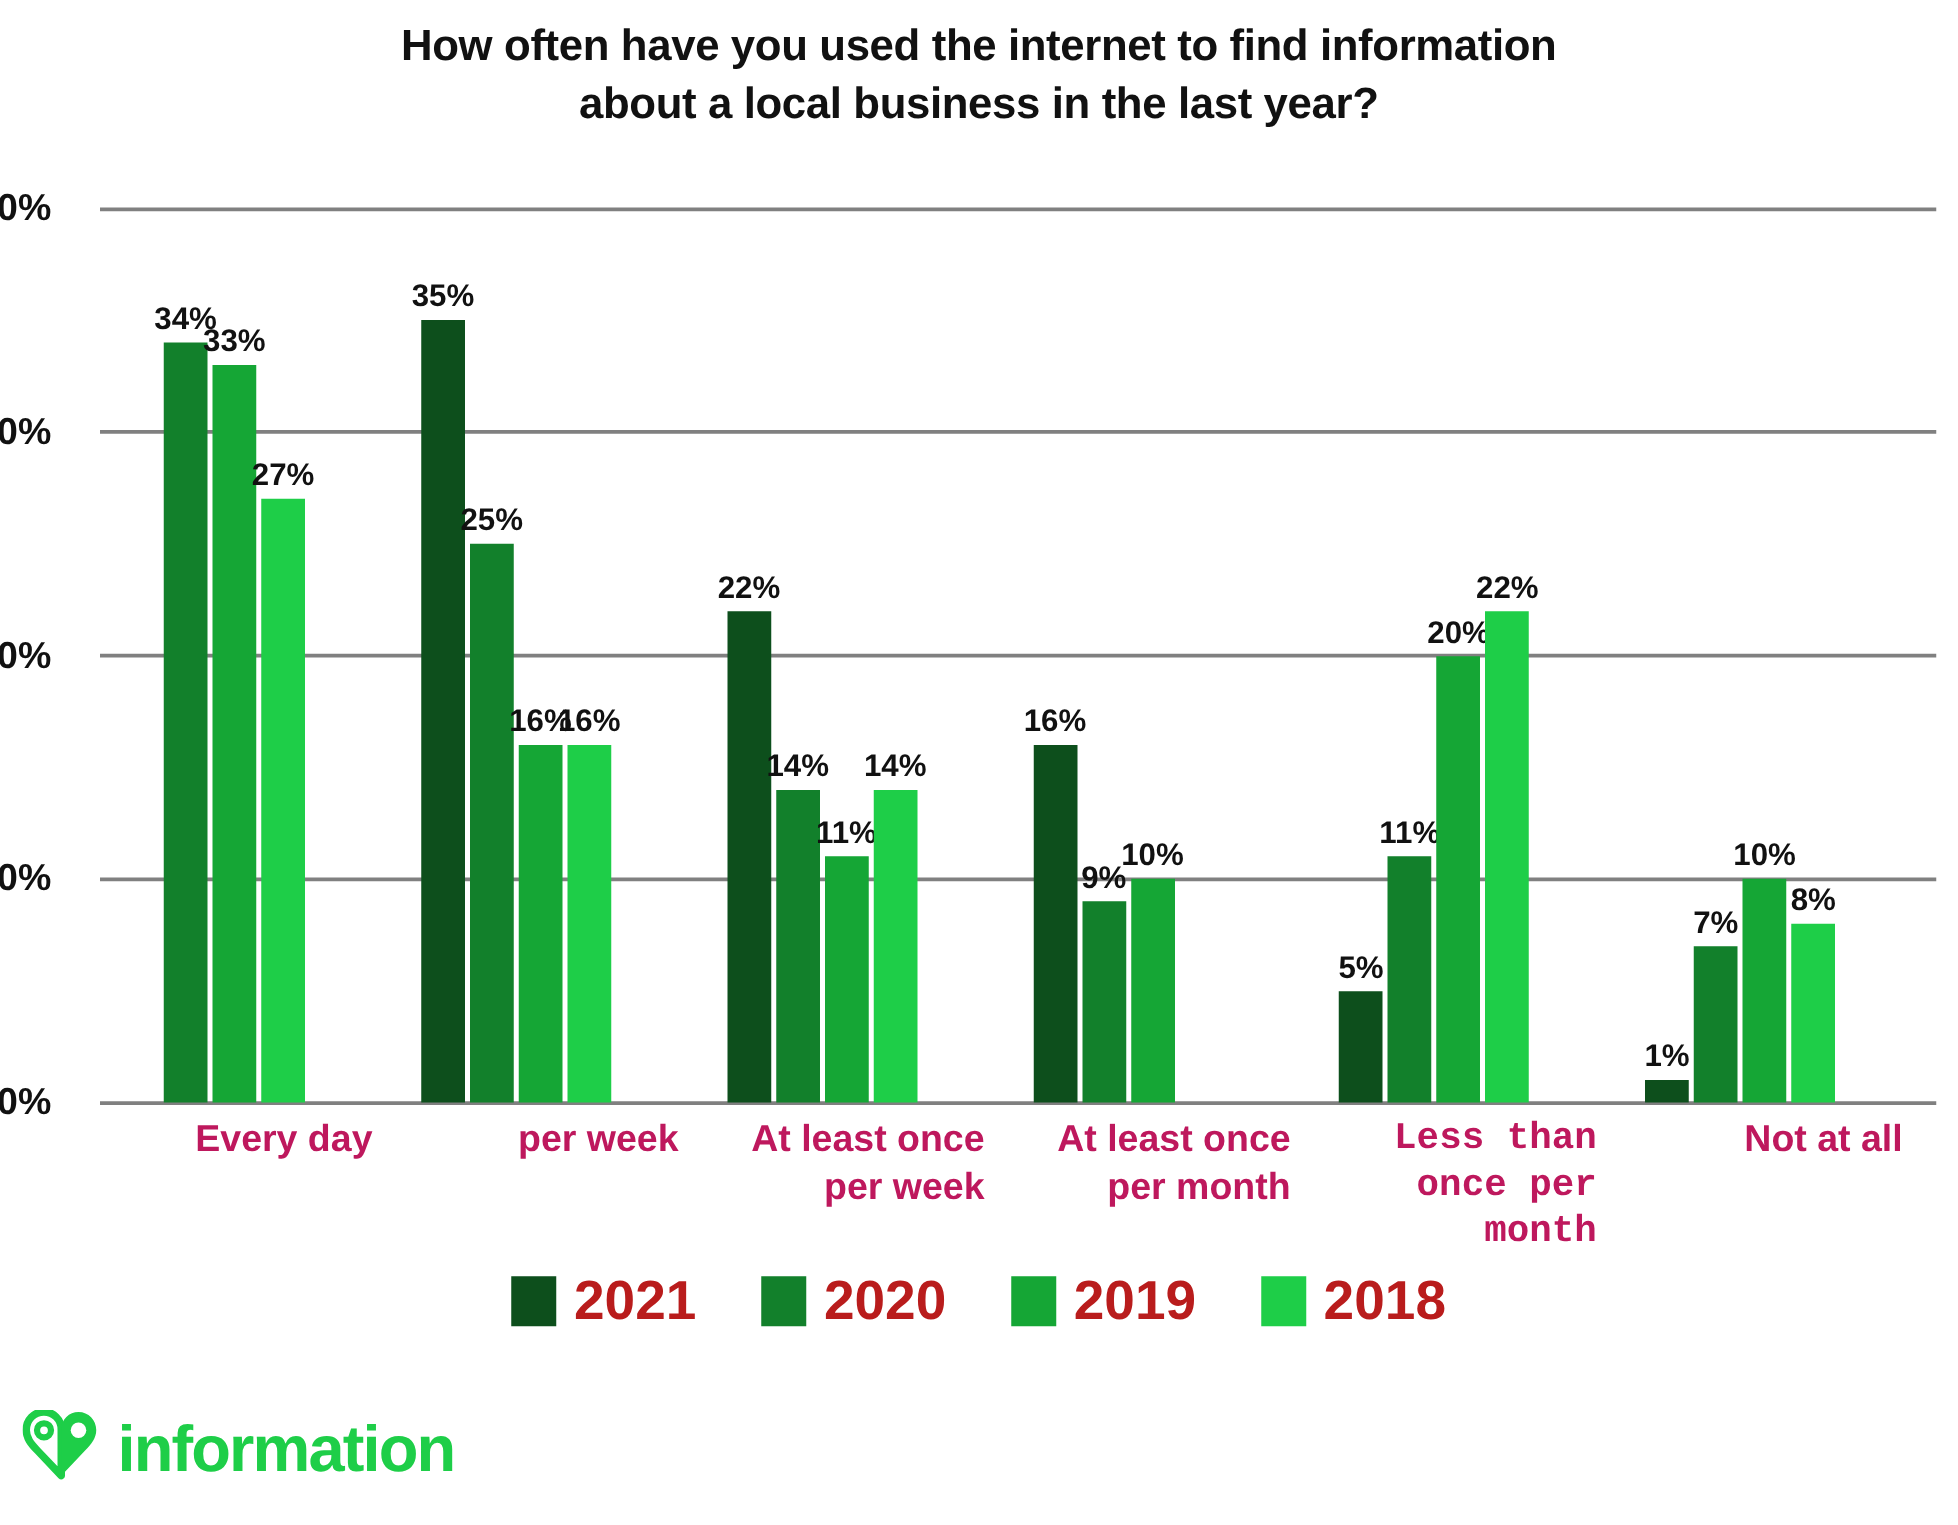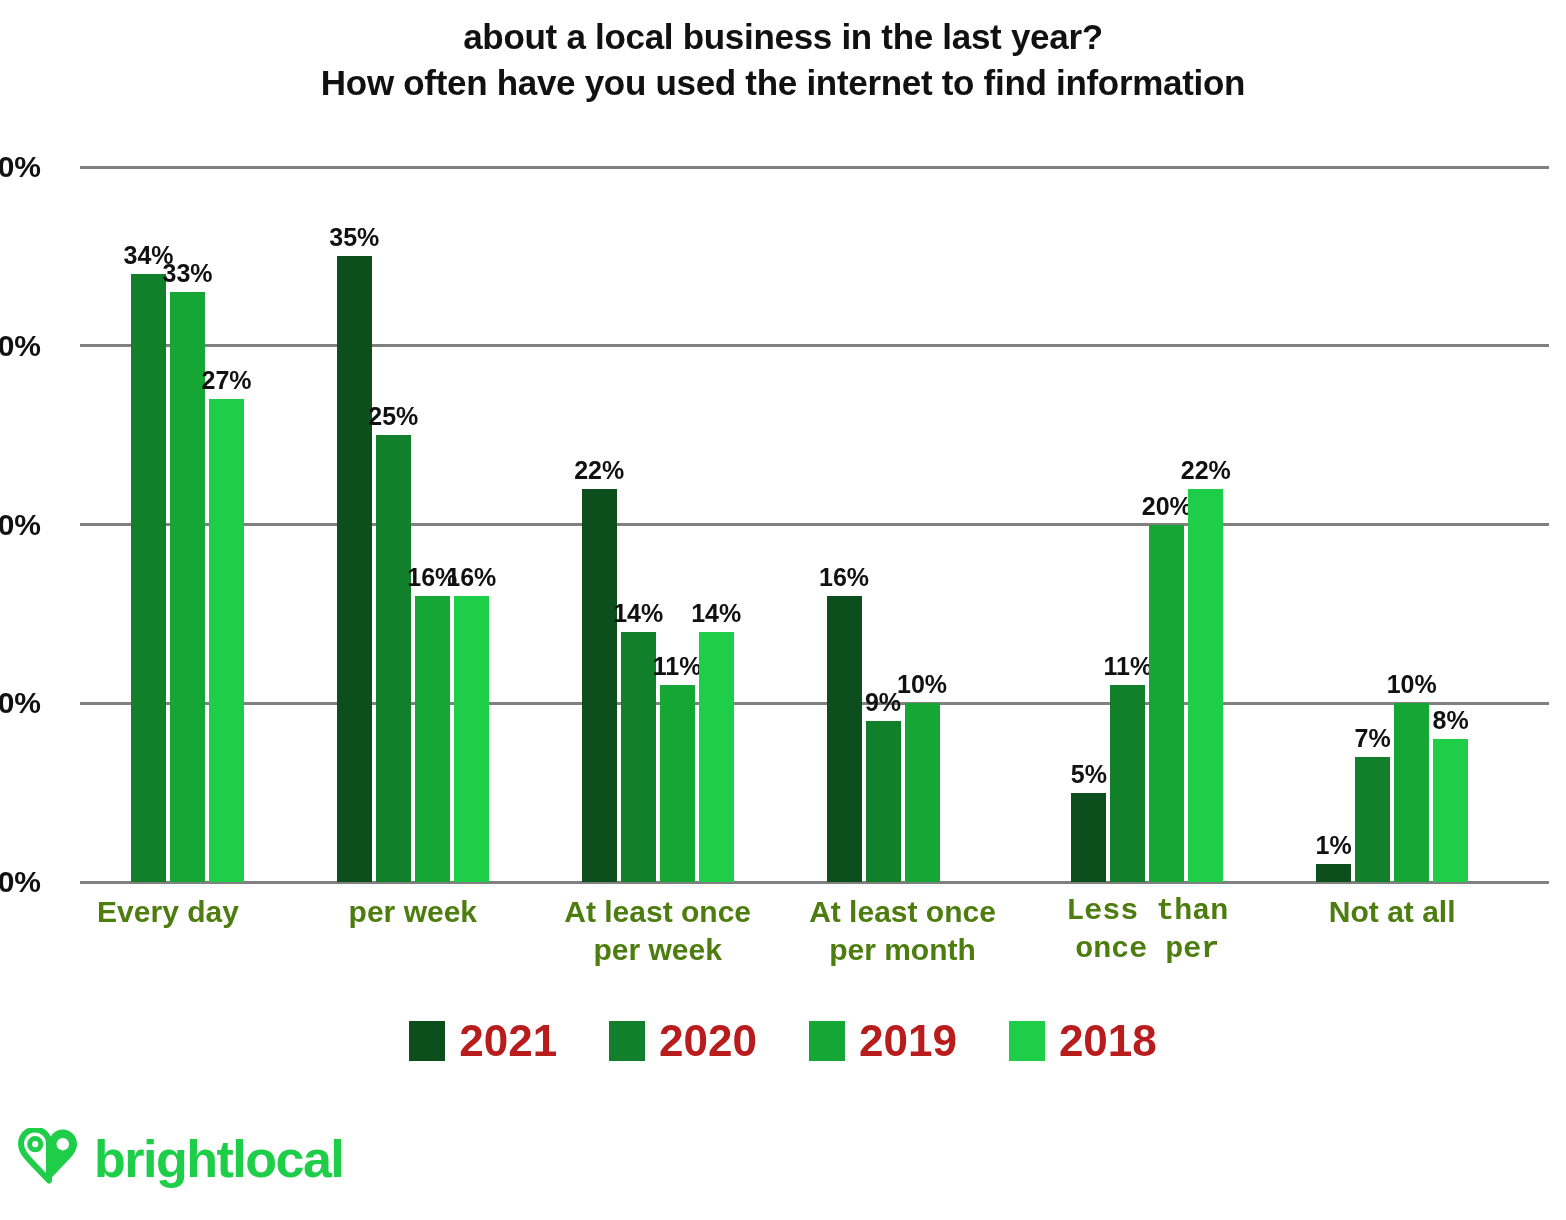--- a/index.html
+++ b/index.html
@@ -100,24 +100,24 @@
   #cat-labels {
     position: absolute;
     left: 80px;
     top: 893px;
     width: 1469px;
     height: 120px;
   }
   .cat-label {
     position: absolute;
     top: 0;
-    text-align: center;
+    text-align: right;
     font-size: 30px;
     font-weight: bold;
-    color: #4d7c0f;
+    color: #be185d;
     line-height: 1.25;
   }
   .cat-label .c-line { display: block; }
 
   
   #legend {
     position: absolute;
     left: 0;
     top: 1019px;
     width: 1566px;
@@ -174,22 +174,22 @@
     font-weight: bold;
     color: #1ECE48;
     letter-spacing: -0.4px;
     white-space: nowrap;
   }
 </style>
 </head>
 <body>
 
 <div id="chart-title">
+  <span class="t-line">How often have you used the internet to find information</span>
   <span class="t-line">about a local business in the last year?</span>
-  <span class="t-line">How often have you used the internet to find information</span>
 </div>
 
 <div id="plot-area">
   <div id="gridlines-layer">
       <div class="gridline" style="top: 713.5px;"></div>
       <div class="ytick-label" style="top: 715px;">0%</div>
       <div class="gridline" style="top: 534.75px;"></div>
       <div class="ytick-label" style="top: 536.25px;">10%</div>
       <div class="gridline" style="top: 356px;"></div>
       <div class="ytick-label" style="top: 357.5px;">20%</div>
@@ -313,20 +313,21 @@
       <span class="c-line">At least once</span>
       <span class="c-line">per week</span>
     </div>
     <div class="cat-label" style="width: 260px; left: 692.5px;">
       <span class="c-line">At least once</span>
       <span class="c-line">per month</span>
     </div>
     <div class="cat-label" style="width: 260px; left: 937.333px; font-family: Liberation Mono, monospace;">
       <span class="c-line">Less than</span>
       <span class="c-line">once per</span>
+      <span class="c-line">month</span>
     </div>
     <div class="cat-label" style="width: 260px; left: 1182.17px;">
       <span class="c-line">Not at all</span>
     </div>
   </div>
 
 <div id="legend">
     <div class="legend-item">
       <span class="legend-swatch" style="background: rgb(13, 79, 28);"></span>
       <span class="legend-text">2021</span>
@@ -348,15 +349,15 @@
 <div id="footer">
   <div id="brand-logo">
     <span>
       <svg width="62" height="58" viewBox="0 0 62 58" aria-hidden="true">
         <path d="M31 15.5 C31 7.4 24.6 1.5 17.2 1.5 C9.2 1.5 3 7.9 3 16 C3 22.4 6.6 26.9 12.1 32.6 L31 52.5 Z" fill="none" stroke="#1ECE48" stroke-width="6" stroke-linejoin="round"></path>
         <circle cx="17.2" cy="16.2" r="5.6" fill="none" stroke="#1ECE48" stroke-width="5"></circle>
         <path d="M31 15.5 C31 7.4 37.4 1.5 44.8 1.5 C52.8 1.5 59 7.9 59 16 C59 22.4 55.4 26.9 49.9 32.6 L31 52.5 Z" fill="#1ECE48"></path>
         <circle cx="44.8" cy="16.2" r="6.2" fill="#ffffff"></circle>
       </svg>
     </span>
-    <span id="brand-wordmark">brightlocal</span>
+    <span id="brand-wordmark">information</span>
   </div>
 </div>
 
 </body></html>

